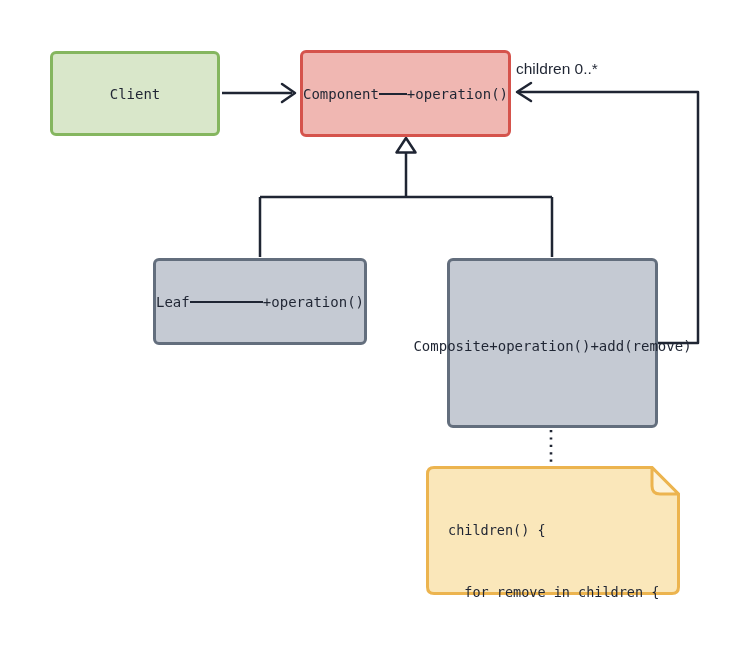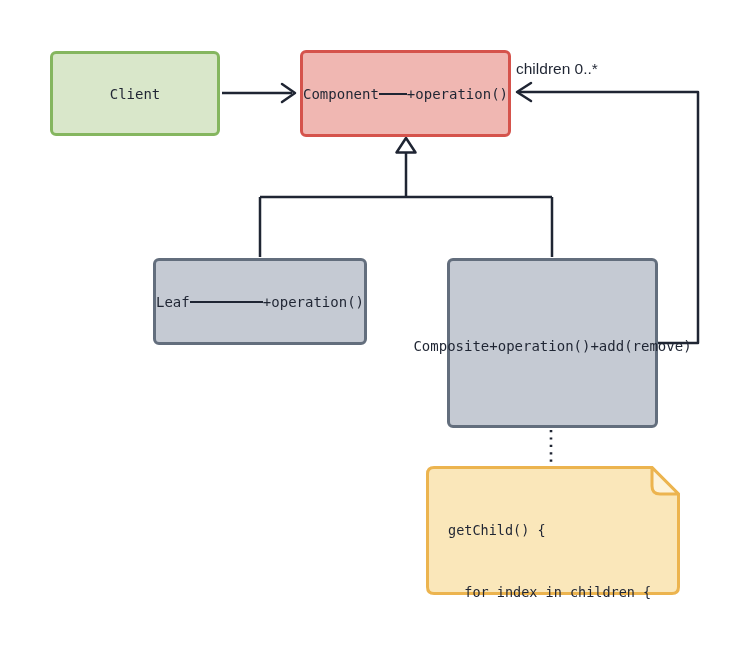--- a/index.html
+++ b/index.html
@@ -108,21 +108,21 @@
     <div class="method">+operation()</div>
     <div class="method">+add(remove)</div>
   </div>
 
   <div class="note">
     <svg class="note-shape" width="254" height="129" viewBox="0 0 254 129">
       <path d="M8 1.5 H226 L252.5 28 V121 Q252.5 127.5 246 127.5 H8 Q1.5 127.5 1.5 121 V8 Q1.5 1.5 8 1.5 Z" fill="var(--note-fill)" stroke="var(--note-border)" stroke-width="3" stroke-linejoin="round"></path>
       <path d="M226 1.5 L226 20 Q226 28 234 28 L252.5 28 Z" fill="var(--note-fold)" stroke="var(--note-border)" stroke-width="3" stroke-linejoin="round"></path>
     </svg>
     <div class="note-code">
-      <div>getChild() {</div>
-      <div>  for index in children {</div>
+      <div>children() {</div>
+      <div>  for remove in children {</div>
       <div>    child.operation()</div>
       
       
     </div>
   </div>
 
 </div>
 
 </body></html>

